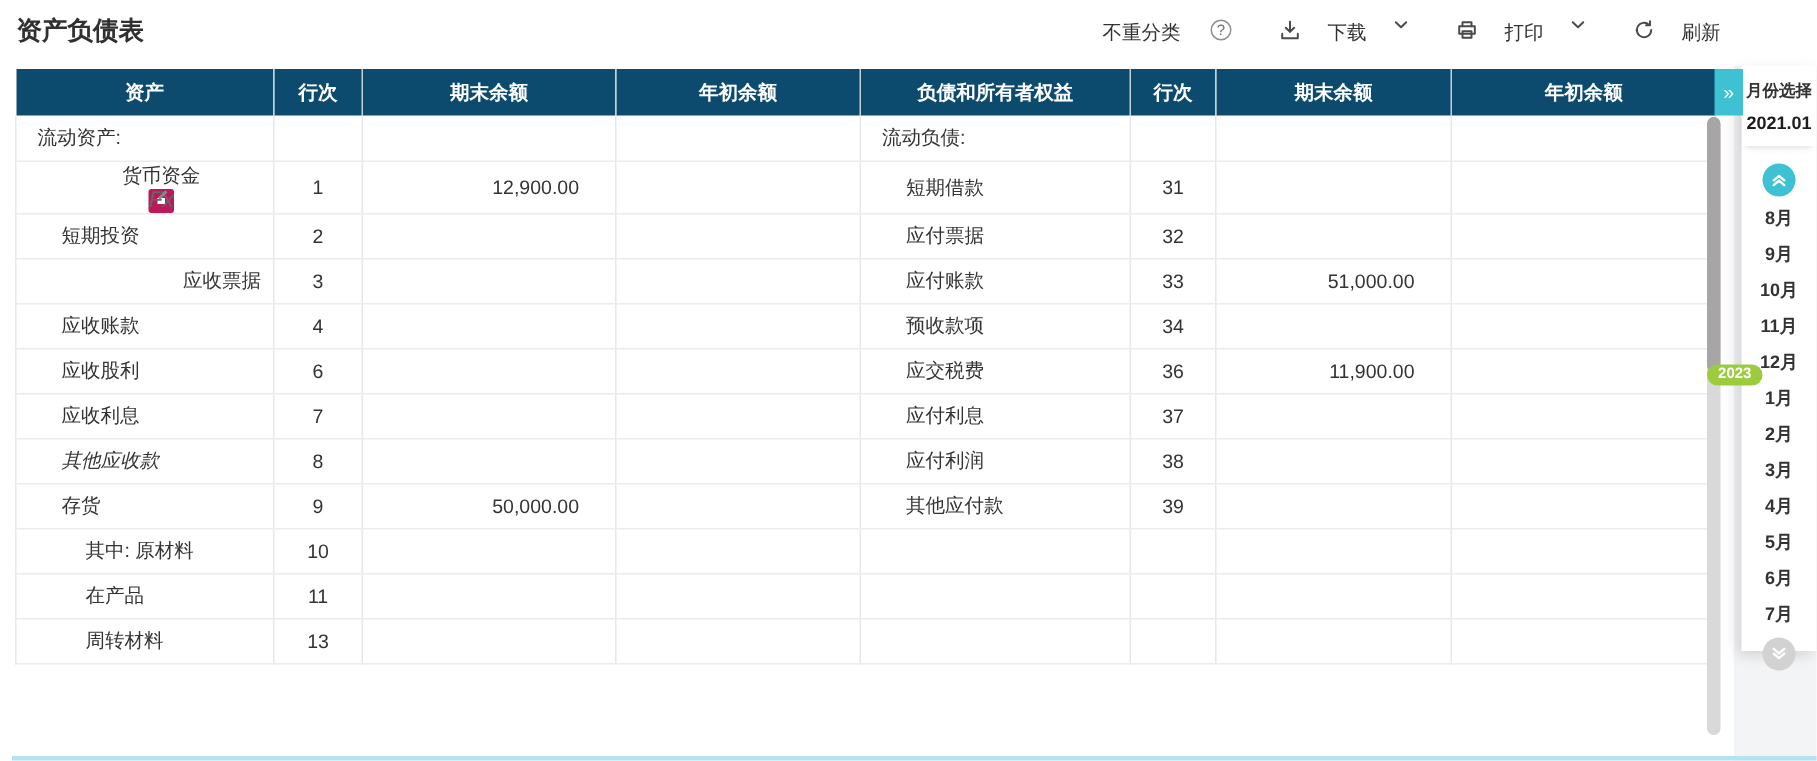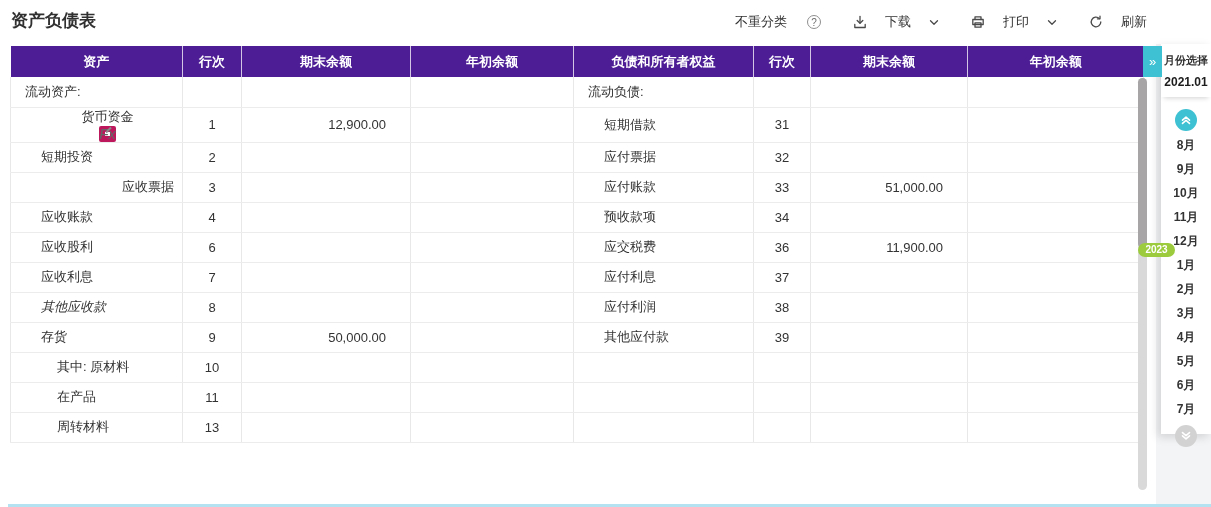--- a/index.html
+++ b/index.html
@@ -6,29 +6,29 @@
   html,body { width:1211px; height:507px; }
   body {
     position:relative; overflow:hidden; background:#ffffff;
     font-family:"Liberation Sans","DejaVu Sans",sans-serif;
     -webkit-font-smoothing:antialiased;
   }
   .page-title { position:absolute; left:11px; top:9px; font-size:17px; font-weight:600; color:#303030; }
 
   
   .toolbar { position:absolute; top:13px; right:64px; display:flex; align-items:center; gap:32px; font-size:13px; color:#323232; }
-  .tool-item { display:flex; align-items:center; gap:18px; cursor:pointer; white-space:nowrap; }
+  .tool-item { display:flex; gap:18px; cursor:pointer; white-space:nowrap; }
   .help-circle { display:inline-flex; align-items:center; justify-content:center; width:14px; height:14px;
     border:1px solid #8f8f8f; border-radius:50%; font-size:10px; color:#6e6e6e; margin-left:2px; }
   .icon-svg { display:inline-block; vertical-align:middle; }
   .icon-svg * { stroke:#4a4a4a; stroke-width:1.3; fill:none; stroke-linecap:round; stroke-linejoin:round; }
 
   
   .report-table { position:absolute; left:10px; top:46px; width:1133px; border-collapse:collapse; table-layout:fixed; }
-  .report-table th { background:#4c1d95; color:#ffffff; font-size:13px; font-weight:700; height:31px;
+  .report-table th { background:#0c4a6e; color:#ffffff; font-size:13px; font-weight:700; height:31px;
     border-right:1px solid rgba(255,255,255,.75); text-align:center; }
   .report-table th:last-child { border-right:none; }
   .report-table td { height:30px; font-size:13px; color:#333333; background:#fff;
     border-bottom:1px solid #ececec; border-right:1px solid #e8e8e8; overflow:hidden; white-space:nowrap; }
   .report-table tr td:first-child { border-left:1px solid #e8e8e8; }
   .cell-name { display:flex; align-items:center; justify-content:space-between; padding-right:8px; }
   .cell-line { text-align:center; }
   .cell-amt  { text-align:right; padding-right:24px; }
   .fx-icon { display:inline-flex; align-items:center; justify-content:center; width:17px; height:16px;
     border:6px solid #be185d; border-radius:2px; font-size:15px; font-style:italic; color:#666; background:#fff;

